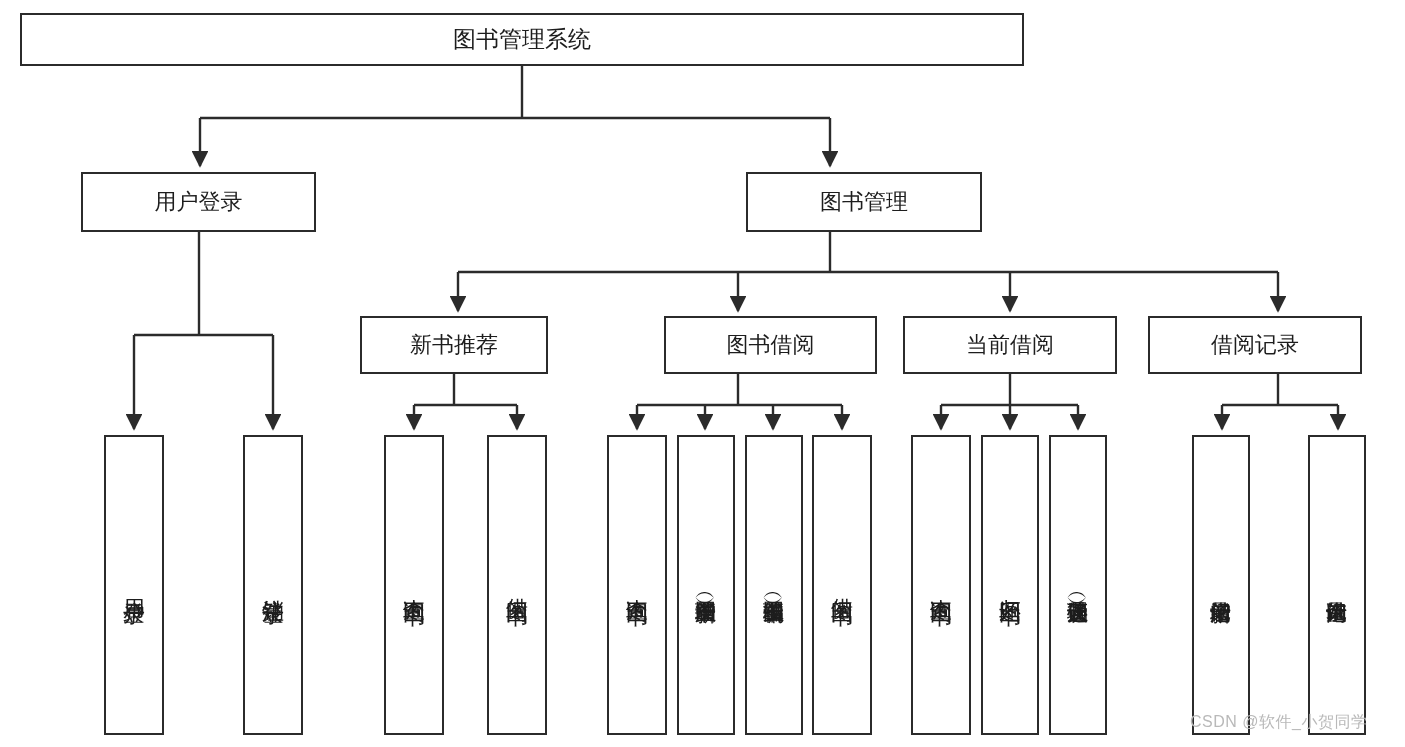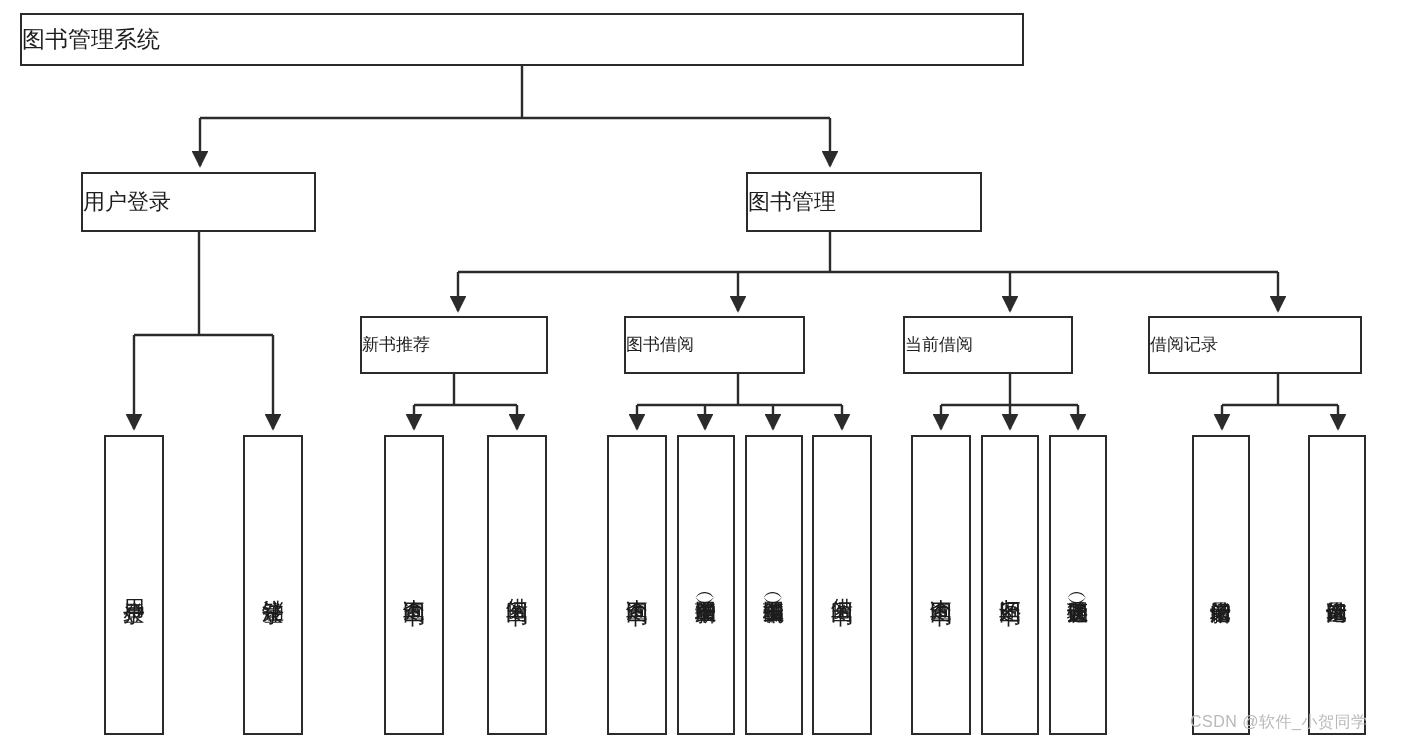--- a/index.html
+++ b/index.html
@@ -25,37 +25,37 @@
     width: 1405px;
     height: 747px;
   }
   .node {
     position: absolute;
     box-sizing: border-box;
     background: #ffffff;
     border: 2px solid #2b2b2b;
     display: flex;
     align-items: center;
-    justify-content: flex-start;
+    justify-content: center;
     z-index: 3;
   }
   .node-label {
     color: #1d1d1d;
     line-height: 1.18;
     text-align: center;
     white-space: nowrap;
   }
   .node-root .node-label {
     font-size: 23px;
   }
   .node-branch .node-label {
     font-size: 22px;
   }
   .node-sub .node-label {
-    font-size: 17px;
+    font-size: 22px;
   }
   .node-leaf {
     align-items: center;
     justify-content: center;
   }
   .node-leaf .node-label {
     writing-mode: vertical-rl;
     text-orientation: upright;
     font-size: 22px;
     letter-spacing: 2px;
@@ -138,24 +138,24 @@
   <div class="node node-branch" style="left:81px; top:172px; width:235px; height:60px;">
     <span class="node-label">用户登录</span>
   </div>
   <div class="node node-branch" style="left:746px; top:172px; width:236px; height:60px;">
     <span class="node-label">图书管理</span>
   </div>
 
   <div class="node node-sub" style="left:360px; top:316px; width:188px; height:58px;">
     <span class="node-label">新书推荐</span>
   </div>
-  <div class="node node-sub" style="left:624px; top:316px; width:181px; height:58px;">
+  <div class="node node-sub" style="left:664px; top:316px; width:213px; height:58px;">
     <span class="node-label">图书借阅</span>
   </div>
-  <div class="node node-sub" style="left:903px; top:316px; width:170px; height:58px;">
+  <div class="node node-sub" style="left:903px; top:316px; width:214px; height:58px;">
     <span class="node-label">当前借阅</span>
   </div>
   <div class="node node-sub" style="left:1148px; top:316px; width:214px; height:58px;">
     <span class="node-label">借阅记录</span>
   </div>
 
   <div class="node node-leaf" style="left:104px; top:435px; width:60px; height:300px;">
     <span class="node-label">用户登录</span>
   </div>
   <div class="node node-leaf" style="left:243px; top:435px; width:60px; height:300px;">

